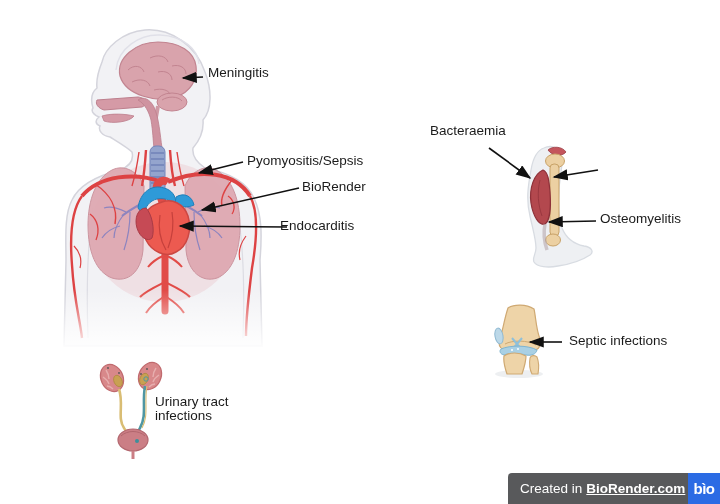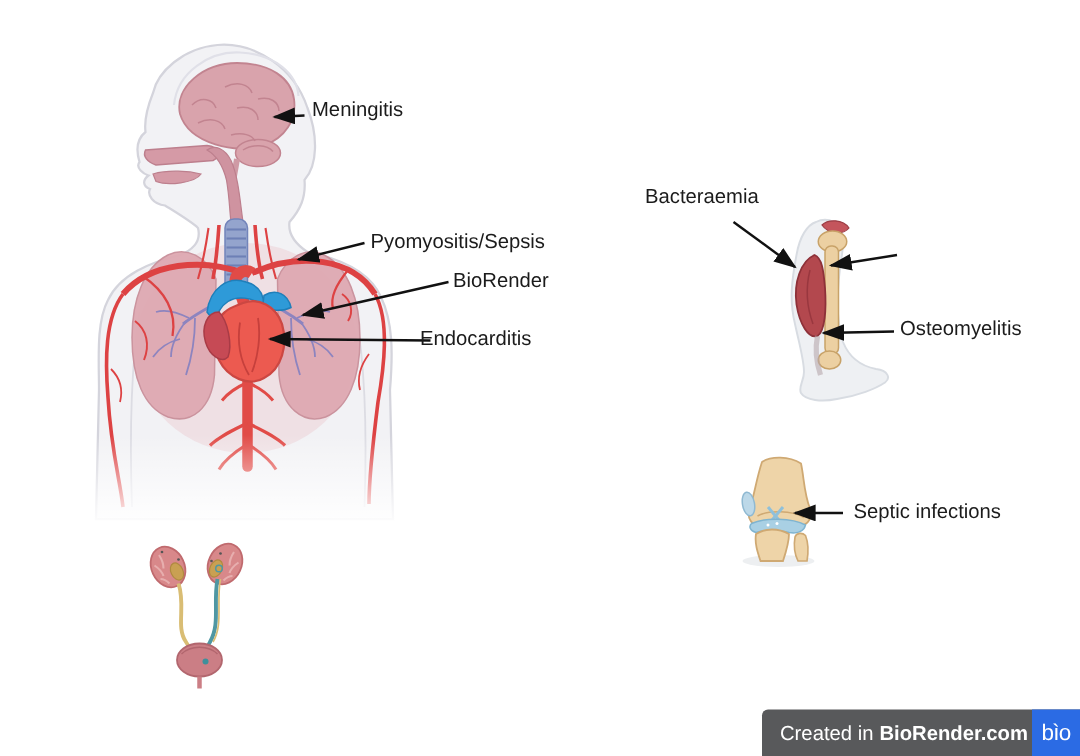--- a/index.html
+++ b/index.html
@@ -16,24 +16,24 @@
     position:absolute;left:508px;top:473px;width:212px;height:31px;
     background:#58595b;border-top-left-radius:4px;display:flex;align-items:stretch;
     cursor:pointer;
     justify-content:center;
   }
   .badge-text{
     flex:1;display:flex;align-items:center;padding-left:12px;color:#fff;
     font-size:13.5px;white-space:nowrap;
   }
   .badge-text .reg{margin-right:4px;}
-  .badge-text .brand{font-weight:bold;}
+  .badge-text .brand{font-weight:bold;text-decoration:underline;}
   .badge-logo{
     width:32px;background:#2b6be4;display:flex;align-items:center;justify-content:center;
-    color:#fff;font-weight:normal;font-size:15px;letter-spacing:-0.5px;
+    color:#fff;font-weight:bold;font-size:15px;letter-spacing:-0.5px;
   }
 </style>
 </head>
 <body>
 
 <div class="canvas">
 
   <svg class="art" width="720" height="504" viewBox="0 0 720 504">
     <defs>
       <linearGradient id="fadeB" x1="0" y1="0" x2="0" y2="1">
@@ -282,20 +282,24 @@
 
   <div class="lbl" style="left:280px;top:219px">Endocarditis</div>
 
   <div class="lbl" style="left:430px;top:124px">Bacteraemia</div>
 
 
   <div class="lbl" style="left:600px;top:212px">Osteomyelitis</div>
 
   <div class="lbl" style="left:569px;top:334px">Septic infections</div>
 
+  <div class="lbl" style="left:155px;top:395px">
+    <div>Urinary tract</div>
+    <div>infections</div>
+  </div>
 
   <div class="badge">
     <div class="badge-text">
       <span class="reg">Created in</span>
       <span class="brand">BioRender.com</span>
     </div>
     <div class="badge-logo">
       <span>bìo</span>
     </div>
   </div>

